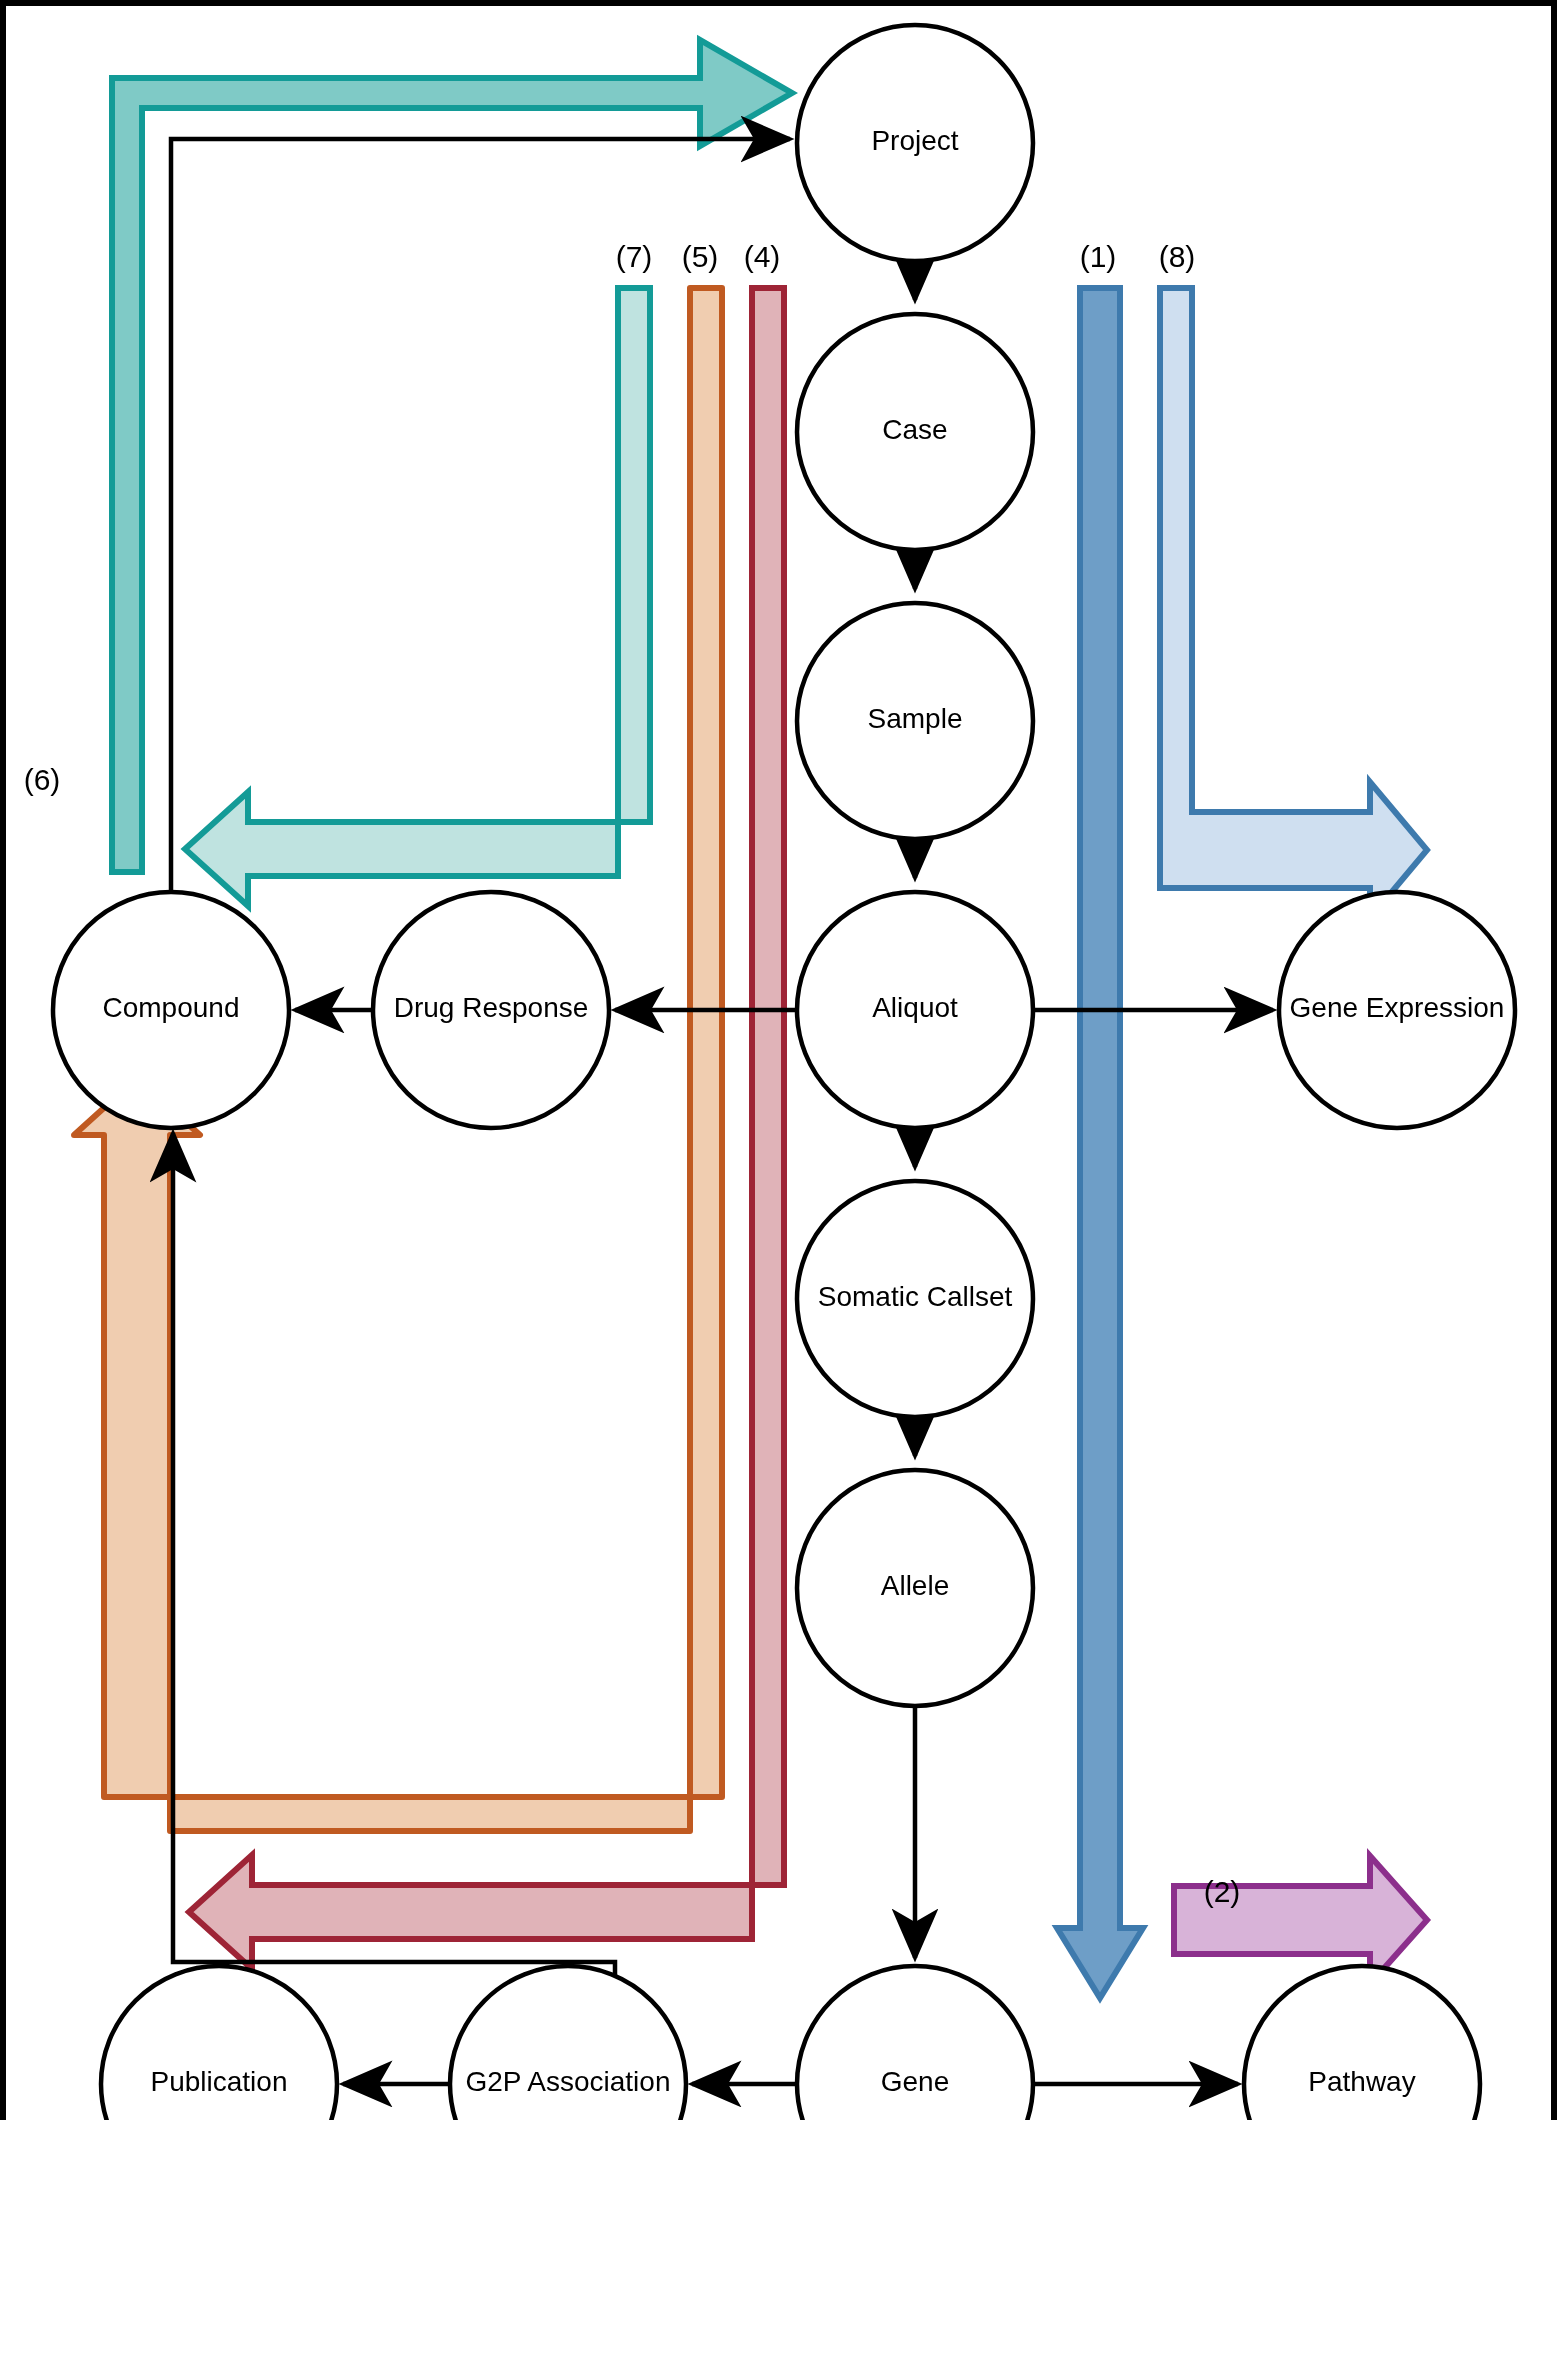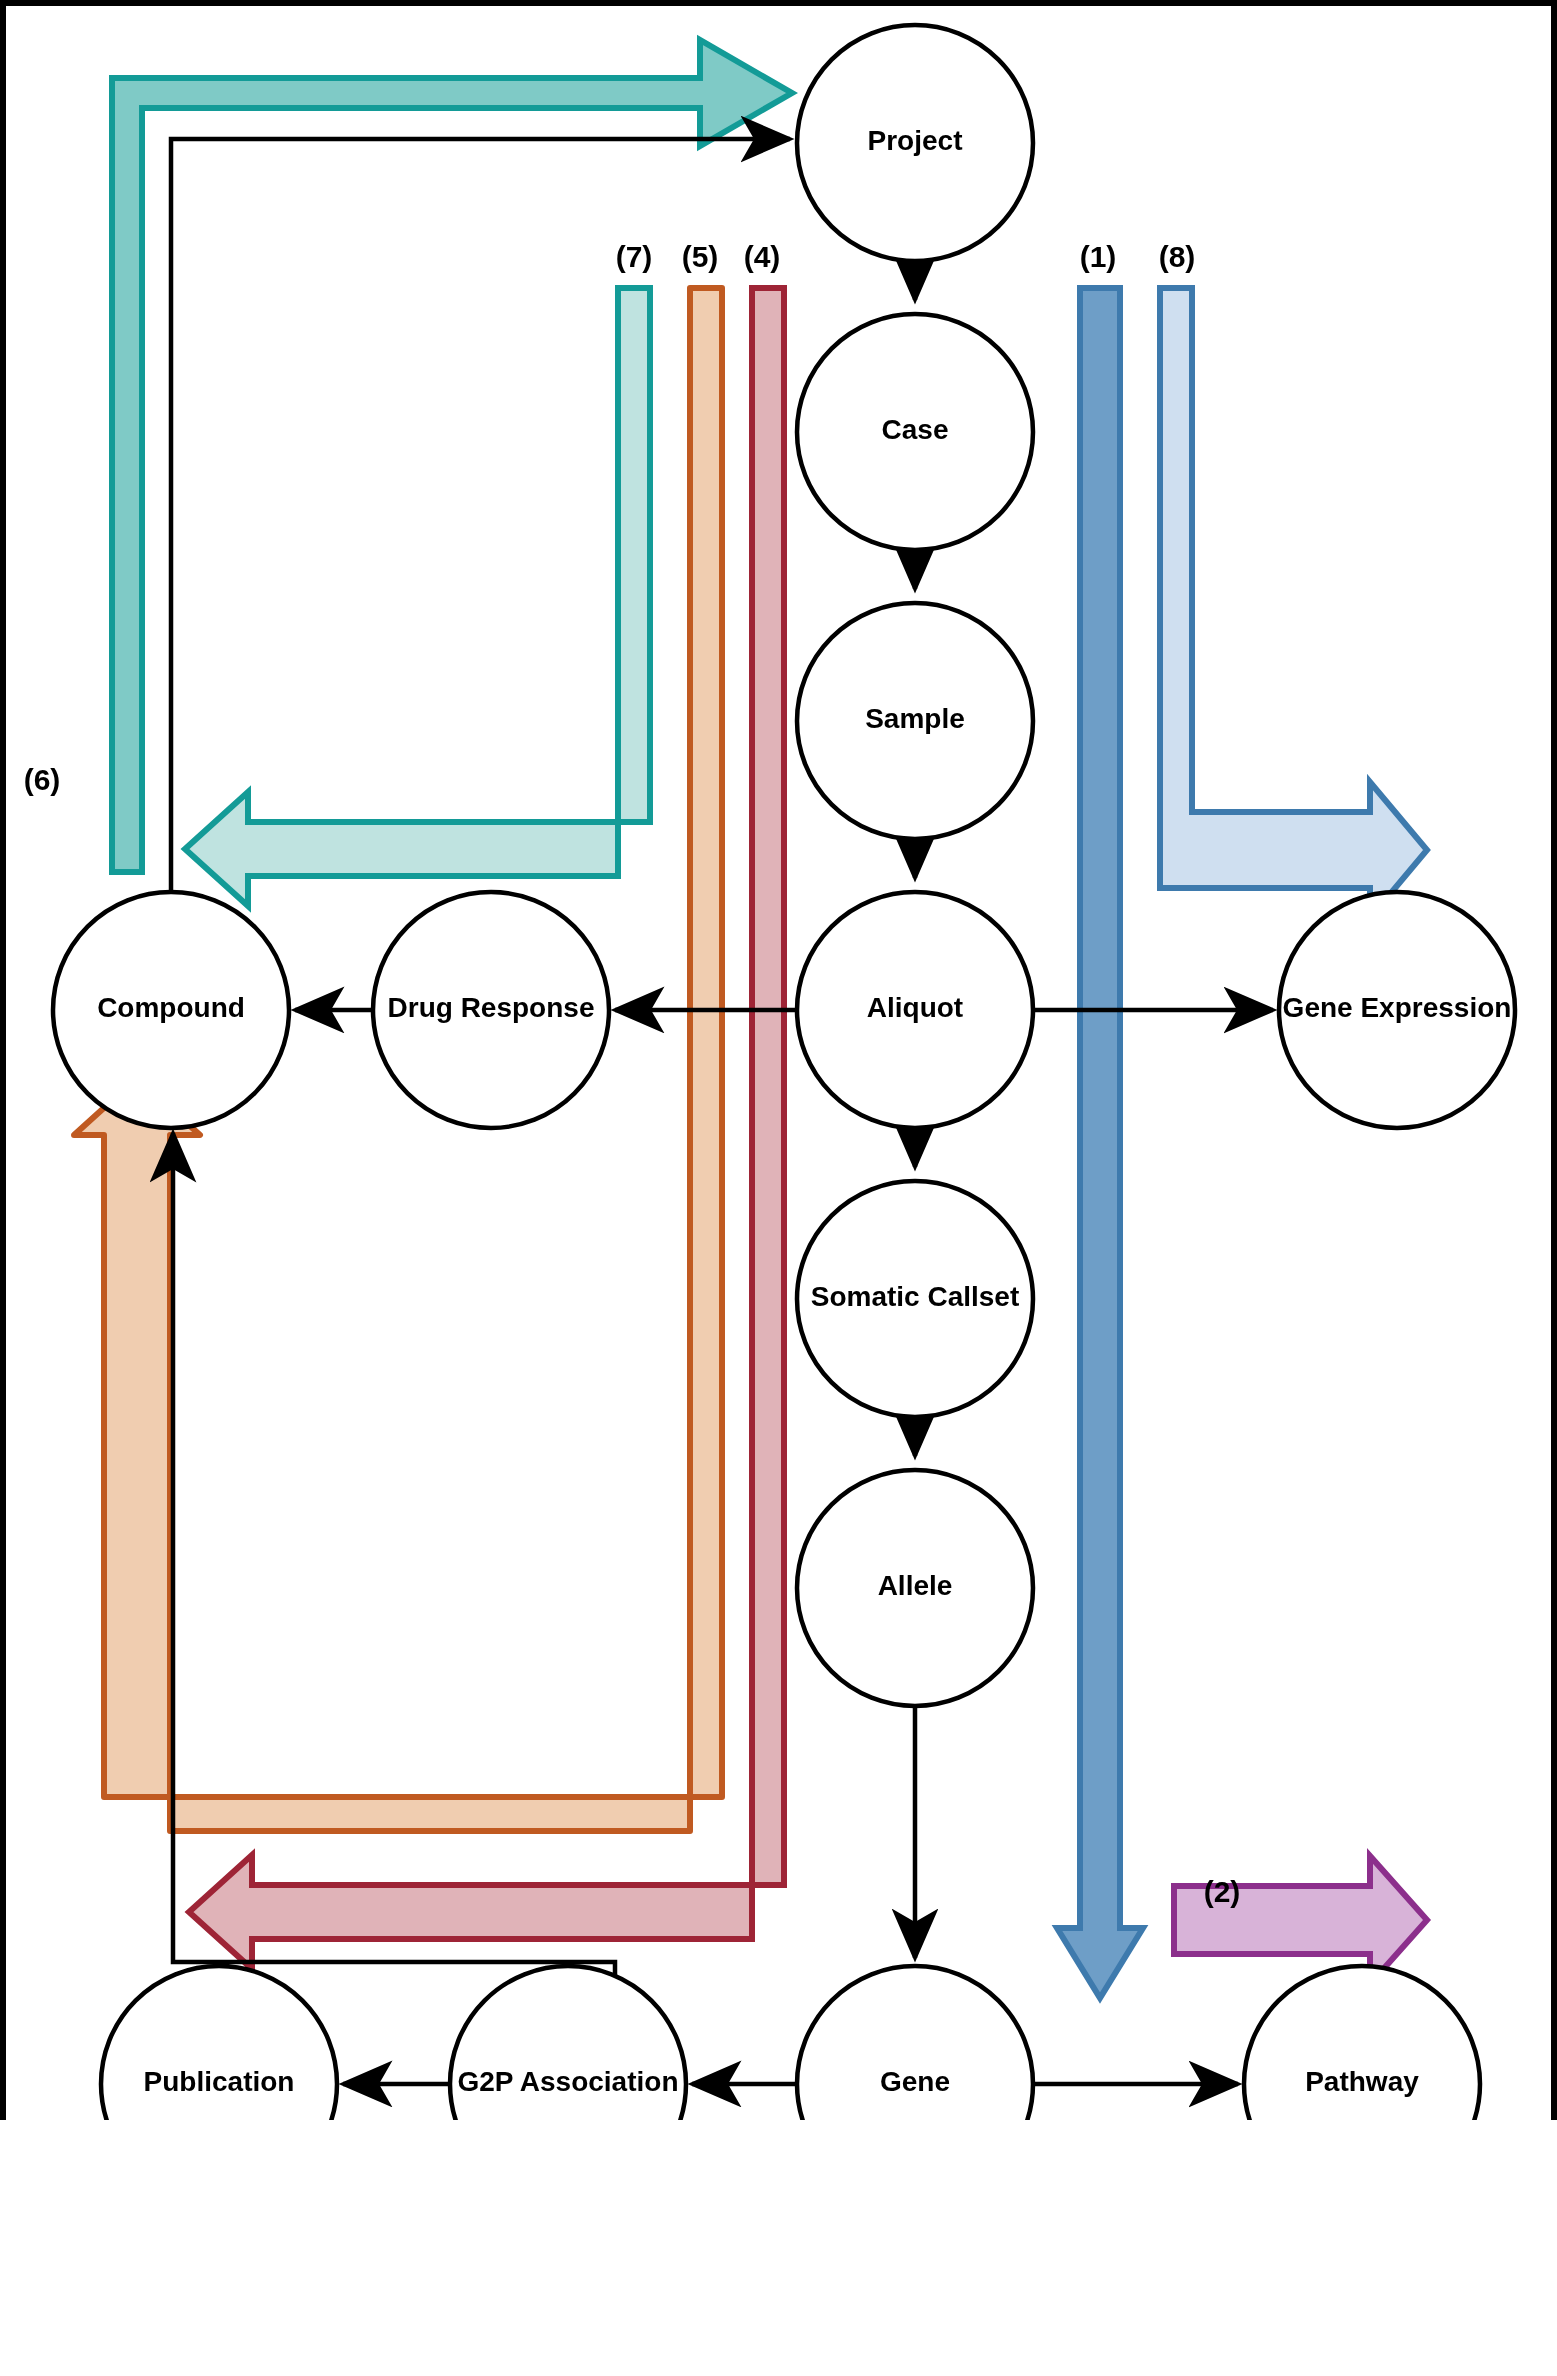--- a/index.html
+++ b/index.html
@@ -1,17 +1,17 @@
 <!DOCTYPE html>
 <html><head>
 <meta charset="utf-8">
 <style>
   html,body{margin:0;padding:0;background:#ffffff;}
   body{font-family:"Liberation Sans", sans-serif;}
-  #stage{position:relative;width:1557px;height:2120px;background:#ffffff;overflow:hidden;font-weight:bold;}
+  #stage{position:relative;width:1557px;height:2120px;background:#ffffff;overflow:hidden;}
   #stage svg{position:absolute;left:0;top:0;}
   .nodelabel{font-family:"Liberation Sans", sans-serif;font-size:28px;fill:#000;text-anchor:middle;dominant-baseline:middle;}
   .arrowlabel{font-family:"Liberation Sans", sans-serif;font-size:30px;fill:#000;text-anchor:middle;dominant-baseline:middle;}
 </style>
 </head>
 <body>
 
 <div id="stage">
   <svg width="1557" height="2376" viewBox="0 0 1557 2376" xmlns="http://www.w3.org/2000/svg">
     <defs>

